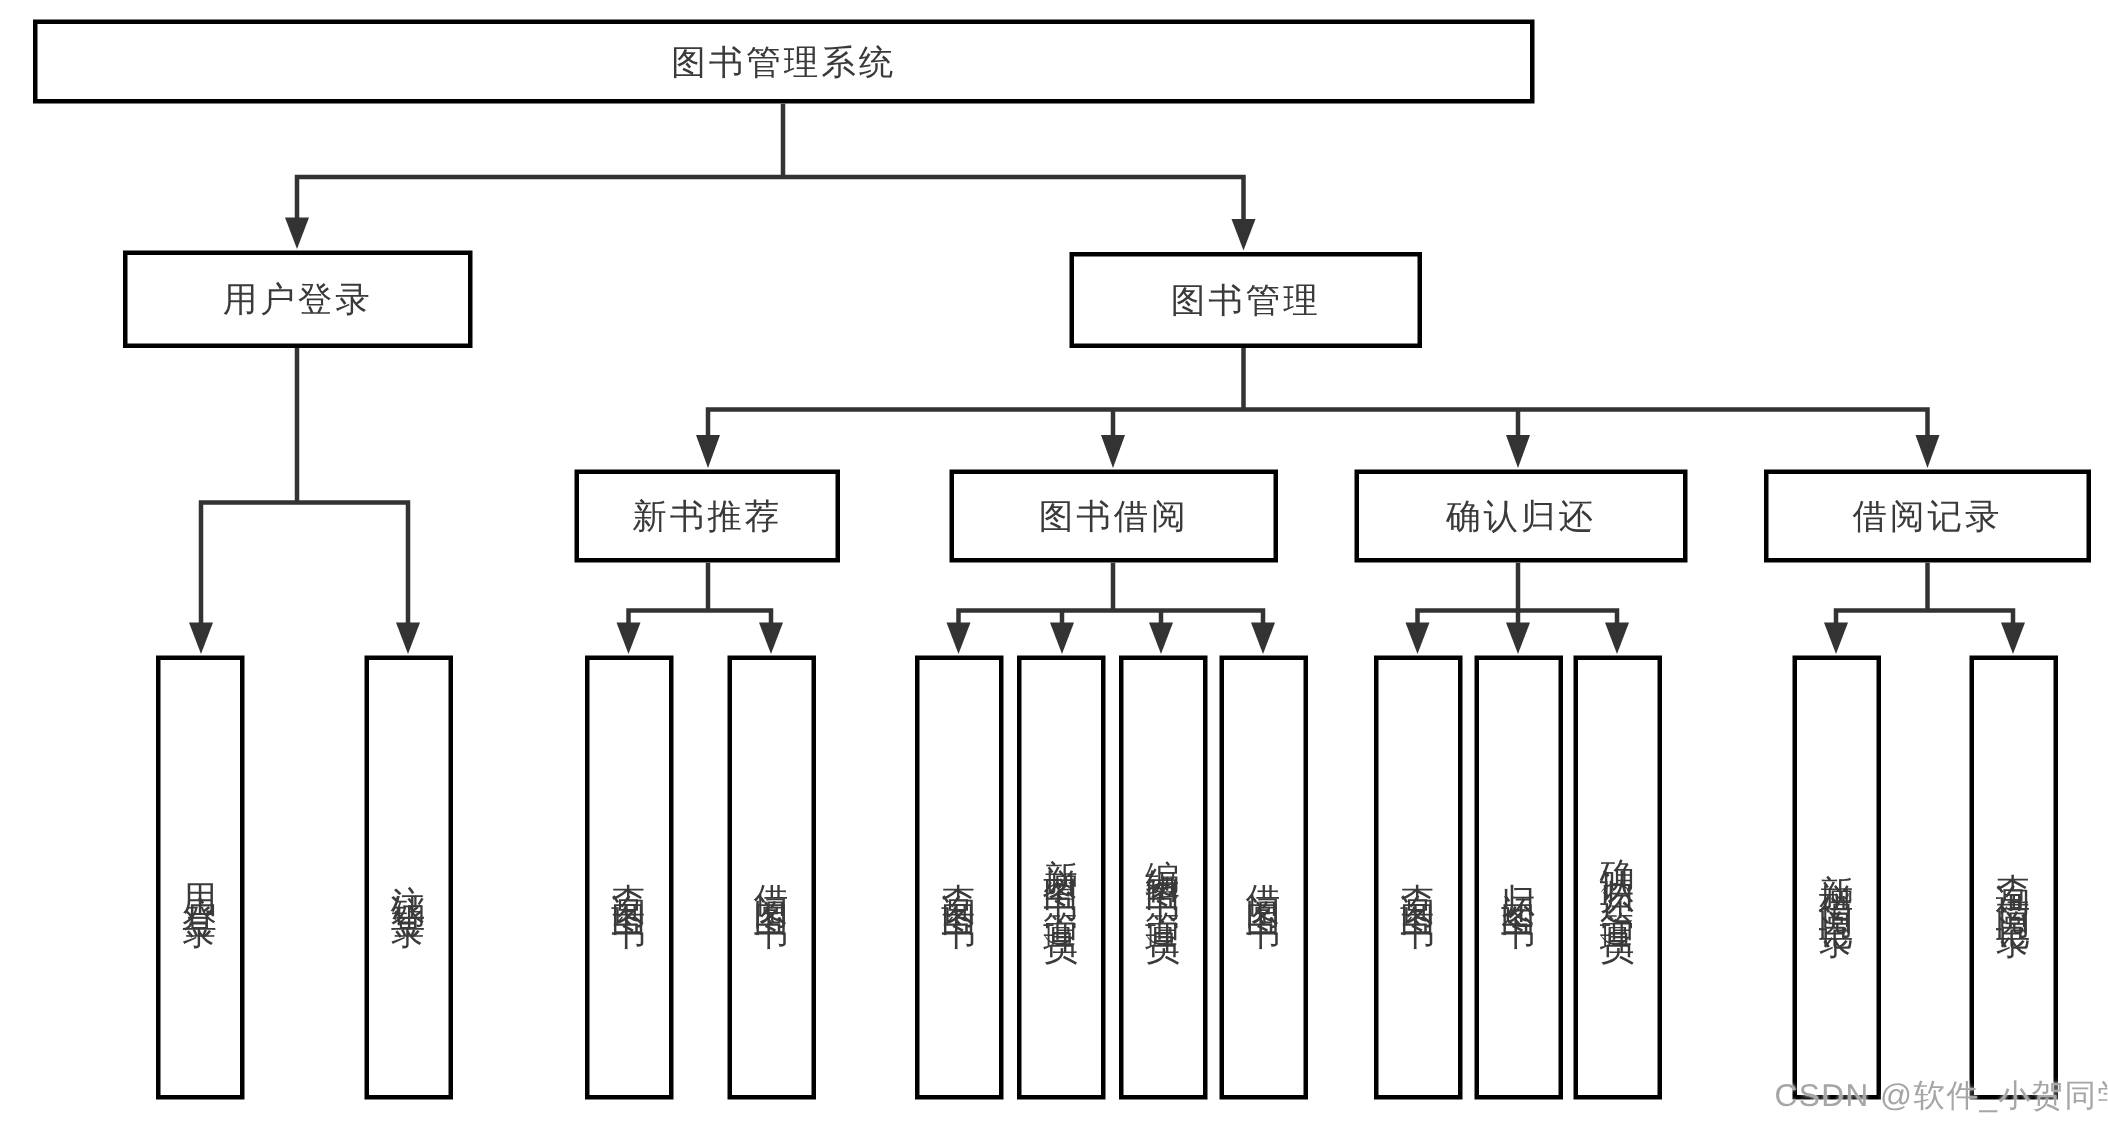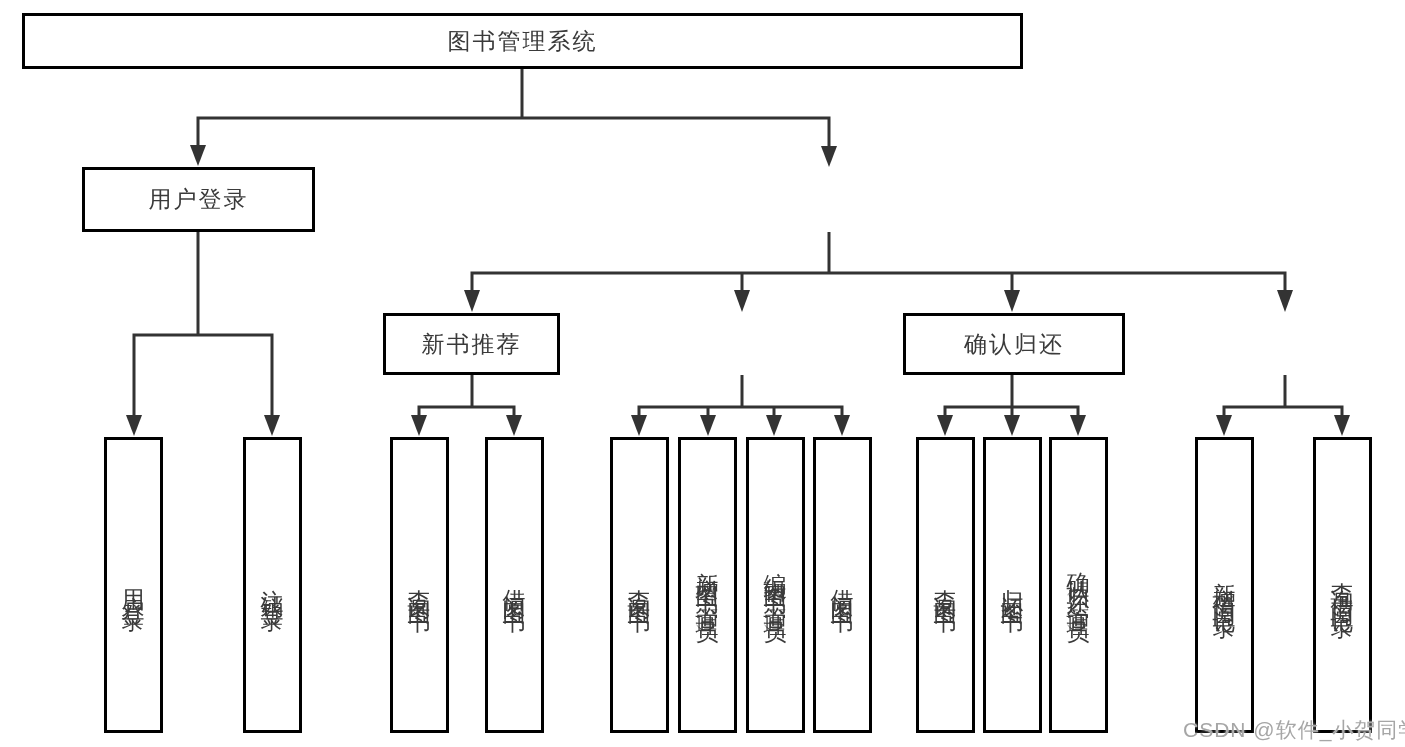--- a/index.html
+++ b/index.html
@@ -110,23 +110,26 @@
       <path d="M1285 375 L1285 407"></path>
       <path d="M1224 419 L1224 407 L1342 407 L1342 419"></path>
     </g>
     <polygon fill="#333333" points="1216,415 1232,415 1224,436"></polygon>
     <polygon fill="#333333" points="1334,415 1350,415 1342,436"></polygon>
   </svg>
 
   <div class="node h-node" style="left:22px; top:13px; width:1001px; height:56px">图书管理系统</div>
 
   <div class="node h-node" style="left:82px; top:167px; width:233px; height:65px">用户登录</div>
+  <div class="node h-node" style="left:713px; top:168px; width:235px; height:64px">图书管理</div>
 
   <div class="node h-node" style="left:383px; top:313px; width:177px; height:62px">新书推荐</div>
+  <div class="node h-node" style="left:633px; top:313px; width:219px; height:62px">图书借阅</div>
   <div class="node h-node" style="left:903px; top:313px; width:222px; height:62px">确认归还</div>
+  <div class="node h-node" style="left:1176px; top:313px; width:218px; height:62px">借阅记录</div>
 
   <div class="node v-node" style="left:104px; top:437px; width:59px; height:296px">用户登录</div>
   <div class="node v-node" style="left:243px; top:437px; width:59px; height:296px">注销登录</div>
 
   <div class="node v-node" style="left:390px; top:437px; width:59px; height:296px">查询图书</div>
   <div class="node v-node" style="left:485px; top:437px; width:59px; height:296px">借阅图书</div>
 
   <div class="node v-node" style="left:610px; top:437px; width:59px; height:296px">查询图书</div>
   <div class="node v-node" style="left:678px; top:437px; width:59px; height:296px">新增图书（管理员）</div>
   <div class="node v-node" style="left:746px; top:437px; width:59px; height:296px">编辑图书（管理员）</div>

